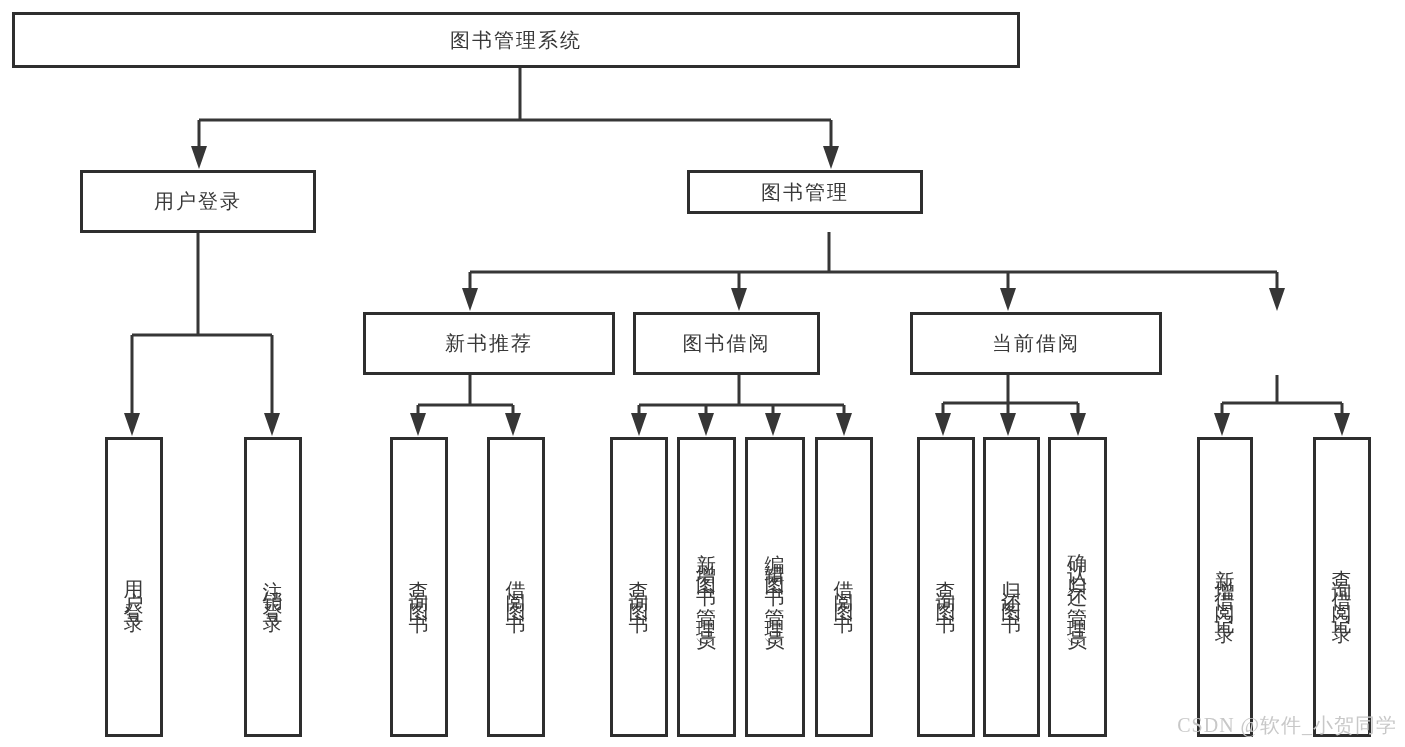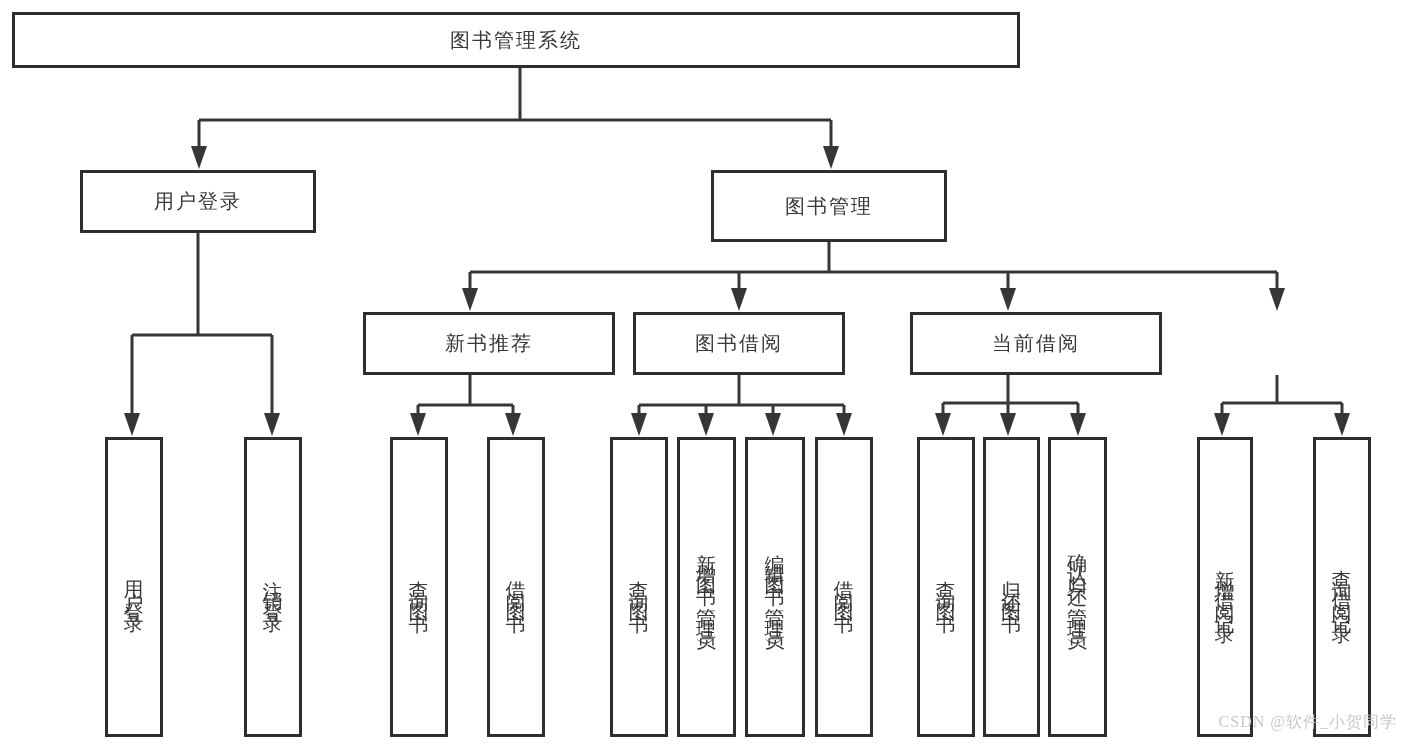--- a/index.html
+++ b/index.html
@@ -6,21 +6,21 @@
   #canvas{position:relative;width:1405px;height:747px;background:#ffffff;
           font-family:Liberation Serif, serif;overflow:hidden;}
   svg.connectors{position:absolute;left:0;top:0;z-index:1;}
   .node{position:absolute;z-index:2;background:#ffffff;border:3px solid #2e2e2e;
         box-sizing:border-box;display:flex;align-items:center;justify-content:center;
         color:#383838;font-size:20px;letter-spacing:2px;white-space:nowrap;}
   .leaf{position:absolute;z-index:2;background:#ffffff;border:3px solid #2e2e2e;
         box-sizing:border-box;display:flex;align-items:center;justify-content:center;}
   .vtext{writing-mode:vertical-rl;text-orientation:mixed;color:#383838;
          font-size:20px;letter-spacing:11px;line-height:1;}
-  .watermark{position:absolute;z-index:3;right:8px;top:712px;font-size:16px;
+  .watermark{position:absolute;z-index:3;right:8px;top:712px;font-size:20px;
              color:#c8c8c8;letter-spacing:1px;white-space:nowrap;}
 </style>
 </head>
 <body>
 
 <div id="canvas">
 
   <svg class="connectors" width="1405" height="747">
     <g stroke="#363636" stroke-width="3" fill="none">
 
@@ -57,24 +57,24 @@
       <polygon points="1000,413 1016,413 1008,436"></polygon>
       <polygon points="1070,413 1086,413 1078,436"></polygon>
       <polygon points="1214,413 1230,413 1222,436"></polygon>
       <polygon points="1334,413 1350,413 1342,436"></polygon>
     </g>
   </svg>
 
   <div class="node" style="left:12px;top:12px;width:1008px;height:56px">图书管理系统</div>
 
   <div class="node" style="left:80px;top:170px;width:236px;height:63px">用户登录</div>
-  <div class="node" style="left:711px;top:170px;width:236px;height:72px">图书管理</div>
+  <div class="node" style="left:687px;top:170px;width:236px;height:44px">图书管理</div>
 
   <div class="node" style="left:363px;top:312px;width:252px;height:63px">新书推荐</div>
-  <div class="node" style="left:633px;top:312px;width:212px;height:63px">图书借阅</div>
+  <div class="node" style="left:633px;top:312px;width:187px;height:63px">图书借阅</div>
   <div class="node" style="left:910px;top:312px;width:252px;height:63px">当前借阅</div>
 
   <div class="leaf" style="left:105px;top:437px;width:58px;height:300px">
     <span class="vtext">用户登录</span>
   </div>
   <div class="leaf" style="left:244px;top:437px;width:58px;height:300px">
     <span class="vtext">注销登录</span>
   </div>
 
   <div class="leaf" style="left:390px;top:437px;width:58px;height:300px">

